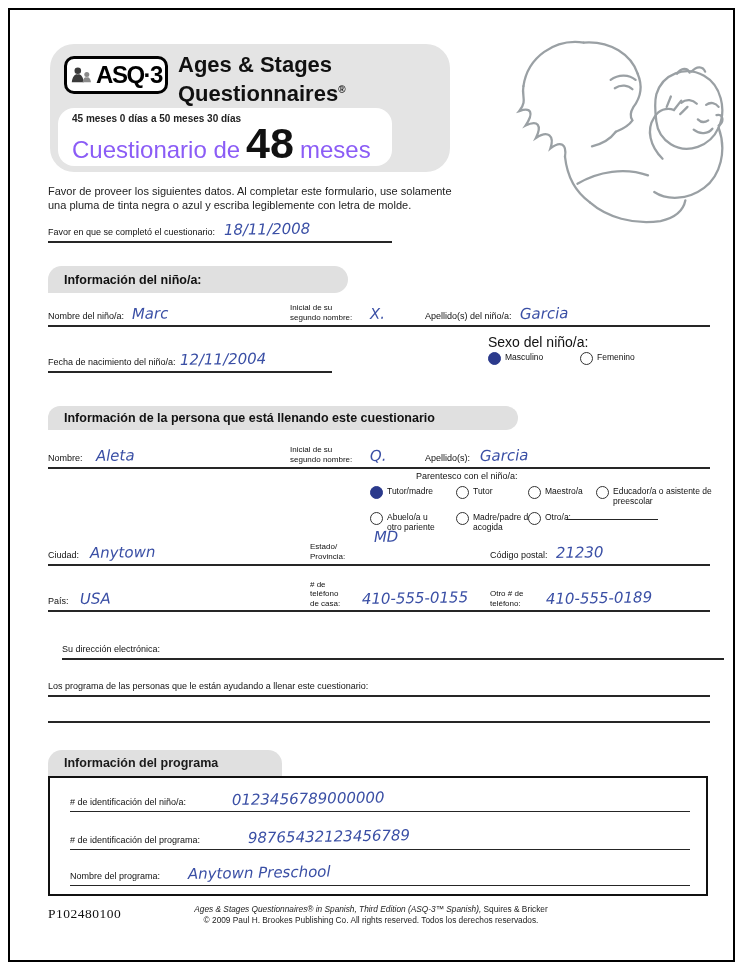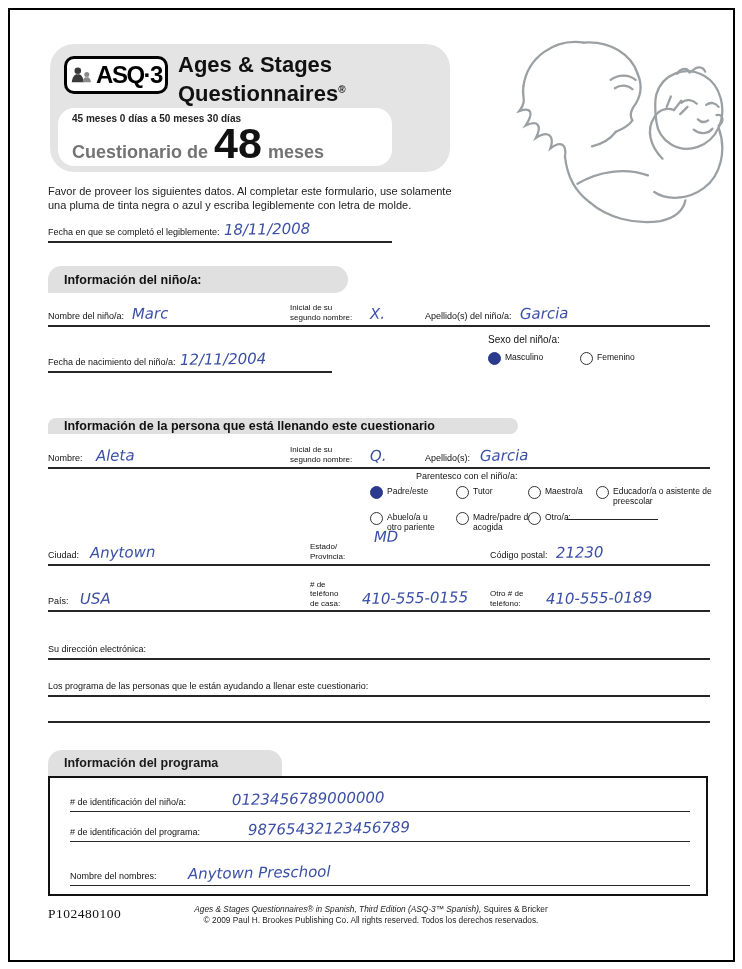--- a/index.html
+++ b/index.html
@@ -10,21 +10,21 @@
 
   
   .header-panel { position:absolute; left:50px; top:44px; width:400px; height:128px; background:#e4e4e4; border-radius:24px; }
   .logo-box { position:absolute; left:14px; top:12px; width:104px; height:38px; background:#fff; border:3px solid #000; border-radius:10px; display:flex; align-items:center; justify-content:center; gap:2px; }
   .logo-text { font-weight:bold; font-size:24px; letter-spacing:-1.5px; color:#000; }
   .brand { position:absolute; left:128px; top:8px; font-weight:bold; font-size:22px; line-height:25px; color:#111; }
   .brand sup { font-size:10px; }
   .title-box { position:absolute; left:8px; top:64px; width:334px; height:58px; background:#fff; border-radius:16px; padding:5px 12px 0 14px; }
   .age-range { font-size:10px; font-weight:bold; color:#222; }
   .title-line { display:flex; align-items:baseline; gap:6px; margin-top:0px; }
-  .title-prefix, .title-suffix { font-weight:bold; font-size:18px; color:#737373; }
+  .title-prefix, .title-suffix { font-weight:normal; font-size:24px; color:#8b5cf6; }
   .title-number { font-weight:bold; font-size:43px; line-height:38px; color:#111; }
 
   .illustration { position:absolute; left:462px; top:28px; width:262px; height:218px; }
 
   .instructions { position:absolute; left:48px; top:184px; width:440px; font-size:11px; line-height:14px; color:#222; }
 
   
   .frow { position:absolute; border-bottom:2px solid #262626; }
   .lbl { position:absolute; font-size:9px; color:#111; white-space:nowrap; }
   .lbl-multi { position:absolute; font-size:8px; line-height:9.5px; color:#111; }
@@ -34,21 +34,21 @@
   
   .tab { position:absolute; background:#e0e0e0; border-radius:16px 16px 16px 0; display:flex; align-items:center; padding-left:16px; font-weight:bold; font-size:12.5px; color:#111; }
 
   
   .radio-item { position:absolute; display:flex; align-items:flex-start; gap:4px; }
   .radio { width:13px; height:13px; border:1.6px solid #333; border-radius:50%; background:#fff; flex:0 0 auto; }
   .radio.filled { background:#2b3a8c; border-color:#2b3a8c; }
   .radio-label { font-size:8.5px; line-height:9.5px; color:#111; padding-top:1px; }
 
   .sex-group { position:absolute; left:488px; top:334px; width:220px; height:42px; }
-  .sex-group .group-label { position:absolute; top:0; left:0; font-size:10px; color:#111; }
+  .sex-group .group-label { position:absolute; top:0; left:0; font-size:14px; color:#111; }
 
   .rel-group { position:absolute; left:370px; top:471px; width:344px; height:64px; }
   .rel-group .group-label { position:absolute; top:0; left:0; font-size:9px; color:#111;padding-left:46px; }
   .otro-line { position:absolute; left:196px; top:48px; width:92px; border-bottom:1.5px solid #262626; height:0; }
 
   .blank-line { position:absolute; border-bottom:2px solid #262626; height:0; }
 
   
   .program-tab { position:absolute; left:48px; top:750px; width:234px; height:26px; background:#e0e0e0; border-radius:14px 14px 0 0; display:flex; align-items:center; padding-left:16px; font-weight:bold; font-size:12.5px; }
   .program-box { position:absolute; left:48px; top:776px; width:660px; height:120px; border:2px solid #111; background:#fff; }
@@ -109,21 +109,21 @@
     <path d="M196,76 L200,66 M203,79 L210,70 M209,83 L216,76"></path>
     <path d="M246,96 C254,118 248,142 232,154 C216,166 196,166 184,158"></path>
   </svg>
 
   <div class="instructions">
     <span style="display:block">Favor de proveer los siguientes datos. Al completar este formulario, use solamente</span>
     <span style="display:block">una pluma de tinta negra o azul y escriba legiblemente con letra de molde.</span>
   </div>
 
   <div class="frow" style="left:48px; top:213px; width:344px; height:30px;">
-    <span class="lbl" style="left:0; bottom:4px;">Fecha en que se completó el legiblemente:</span>
+    <span class="lbl" style="left:0; bottom:4px;">Favor en que se completó el cuestionario:</span>
     <span class="ink" style="left:176px; bottom:2px;">18/11/2008</span>
   </div>
 
   <div class="tab" style="left:48px; top:266px; width:300px; height:27px;">
     <span>Información del niño/a:</span>
   </div>
 
   <div class="frow" style="left:48px; top:295px; width:662px; height:32px;">
     <span class="lbl" style="left:0; bottom:4px;">Nombre del niño/a:</span>
     <span class="ink" style="left:84px; bottom:2px;">Marc</span>
@@ -146,42 +146,42 @@
     <span class="radio-item" style="left:0; top:18px;">
       <span class="radio filled"></span>
       <span class="radio-label">Masculino</span>
     </span>
     <span class="radio-item" style="left:92px; top:18px;">
       <span class="radio"></span>
       <span class="radio-label">Femenino</span>
     </span>
   </div>
 
-  <div class="tab" style="left:48px; top:418px; width:470px; height:16px;">
+  <div class="tab" style="left:48px; top:406px; width:470px; height:24px;">
     <span>Información de la persona que está llenando este cuestionario</span>
   </div>
 
   <div class="frow" style="left:48px; top:437px; width:662px; height:32px;">
     <span class="lbl" style="left:0; bottom:4px;">Nombre:</span>
     <span class="ink" style="left:48px; bottom:2px;">Aleta</span>
     <span class="lbl-multi" style="left:242px; bottom:3px;">
       <span>Inicial de su</span>
       <span>segundo nombre:</span>
     </span>
     <span class="ink" style="left:322px; bottom:2px;">Q.</span>
     <span class="lbl" style="left:377px; bottom:4px;">Apellido(s):</span>
     <span class="ink" style="left:432px; bottom:2px;">Garcia</span>
   </div>
 
 
   <div class="rel-group">
     <span class="group-label">Parentesco con el niño/a:</span>
     <span class="radio-item" style="left:0; top:15px;">
       <span class="radio filled"></span>
-      <span class="radio-label">Padre/este</span>
+      <span class="radio-label">Tutor/madre</span>
     </span>
     <span class="radio-item" style="left:86px; top:15px;">
       <span class="radio"></span>
       <span class="radio-label">Tutor</span>
     </span>
     <span class="radio-item" style="left:158px; top:15px;">
       <span class="radio"></span>
       <span class="radio-label">Maestro/a</span>
     </span>
     <span class="radio-item" style="left:226px; top:15px; width:118px;">
@@ -224,44 +224,44 @@
       <span>de casa:</span>
     </span>
     <span class="ink" style="left:314px; bottom:2px;">410-555-0155</span>
     <span class="lbl-multi" style="left:442px; bottom:2px;">
       <span>Otro # de</span>
       <span>teléfono:</span>
     </span>
     <span class="ink" style="left:498px; bottom:2px;">410-555-0189</span>
   </div>
 
-  <div class="frow" style="left:48px; top:629px; width:662px; height:31px;">
+  <div class="frow" style="left:62px; top:629px; width:662px; height:31px;">
     <span class="lbl" style="left:0; bottom:4px;">Su dirección electrónica:</span>
   </div>
 
   <div class="frow" style="left:48px; top:666px; width:662px; height:31px;">
     <span class="lbl" style="left:0; bottom:4px;">Los programa de las personas que le están ayudando a llenar este cuestionario:</span>
   </div>
 
   <div class="blank-line" style="left:48px; top:721px; width:662px;"></div>
 
   <div class="program-tab">
     <span>Información del programa</span>
   </div>
   <div class="program-box">
     <div class="frow" style="left:20px; top:6px; width:620px; height:28px;">
       <span class="lbl" style="left:0; bottom:4px;margin-top:36px;"># de identificación del niño/a:</span>
       <span class="ink" style="left:162px; bottom:2px;">0123456789000000</span>
     </div>
-    <div class="frow" style="left:20px; top:36px; width:620px; height:28px;">
+    <div class="frow" style="left:20px; top:44px; width:620px; height:28px;">
       <span class="lbl" style="left:0; bottom:4px;"># de identificación del programa:</span>
       <span class="ink" style="left:178px; bottom:2px;">98765432123456789</span>
     </div>
     <div class="frow" style="left:20px; top:80px; width:620px; height:28px;">
-      <span class="lbl" style="left:0; bottom:4px;">Nombre del nombres:</span>
+      <span class="lbl" style="left:0; bottom:4px;">Nombre del programa:</span>
       <span class="ink" style="left:118px; bottom:2px;">Anytown Preschool</span>
     </div>
   </div>
 
   <div class="footer-code">P102480100</div>
   <div class="footer-center">
     <div><span class="it">Ages &amp; Stages Questionnaires® in Spanish, Third Edition (ASQ-3™ Spanish),</span><span> Squires &amp; Bricker</span></div>
     <div>© 2009 Paul H. Brookes Publishing Co. All rights reserved. Todos los derechos reservados.</div>
   </div>
 </div>

